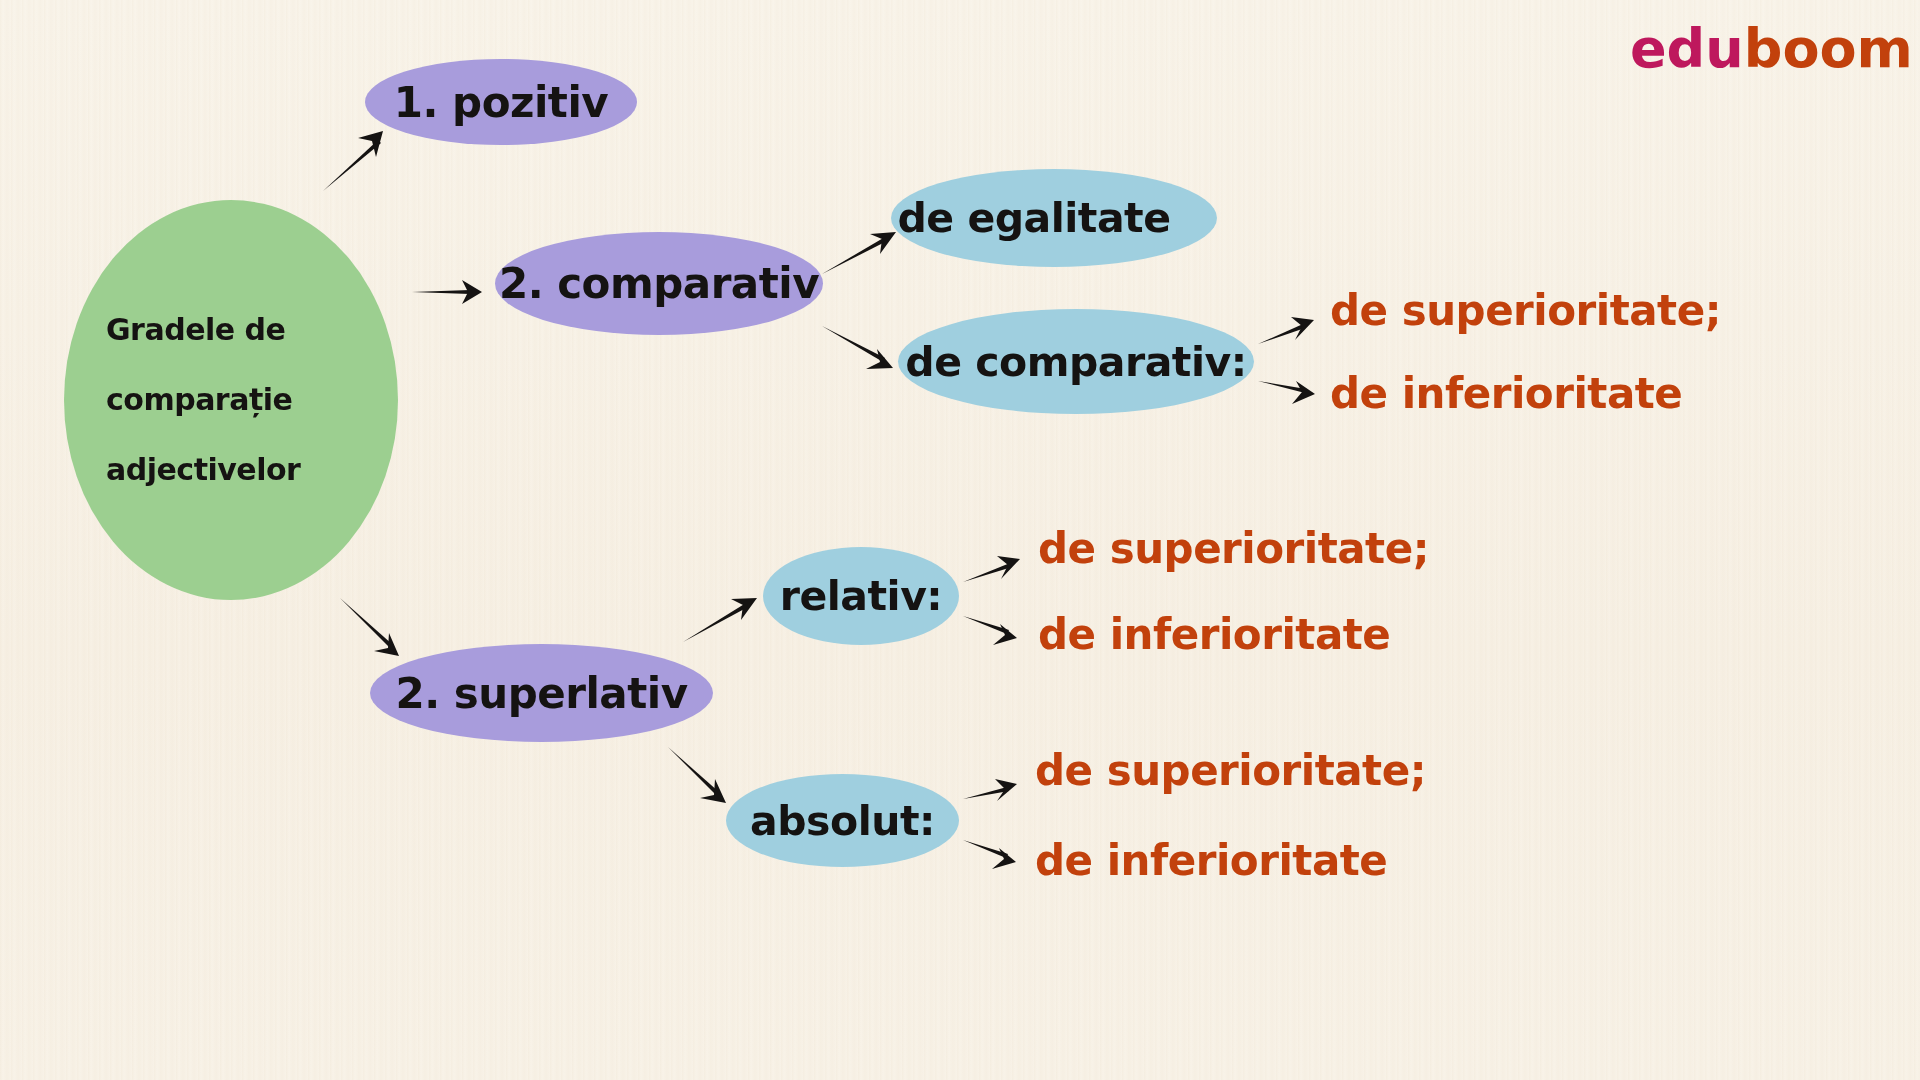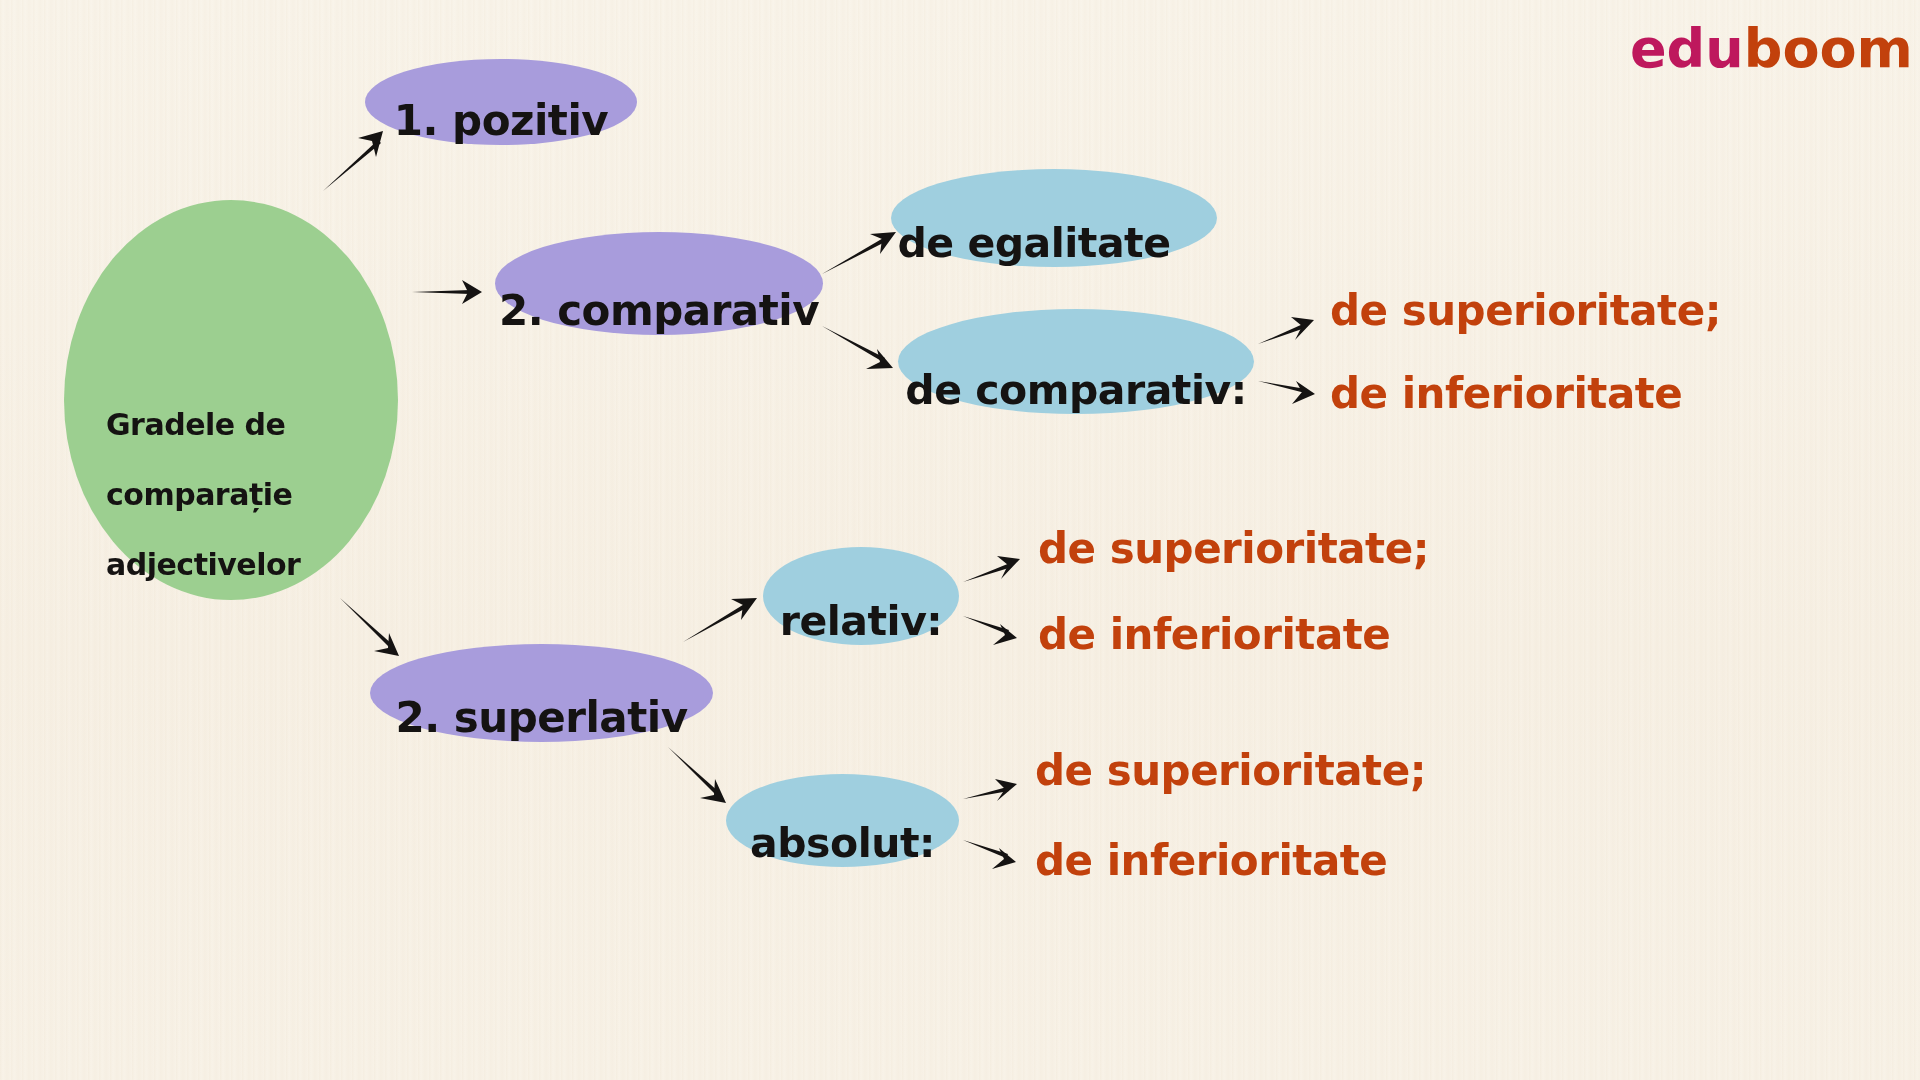--- a/index.html
+++ b/index.html
@@ -15,21 +15,21 @@
       background-image:
         repeating-linear-gradient(90deg, rgba(235,222,200,0.18) 0px, rgba(255,252,244,0.12) 3px, rgba(238,226,206,0.14) 7px, rgba(255,250,240,0.10) 11px),
         linear-gradient(180deg, #f8f3e9 0%, #f6efe3 60%, #f7f1e6 100%);
       font-family: "DejaVu Sans", sans-serif;
       color: #151312;
     }
     .node {
       position: absolute;
       border-radius: 50%;
       display: flex;
-      align-items: flex-end;
+      align-items: center;
       justify-content: center;
       font-weight: bold;
       color: #151312;
       white-space: nowrap;
     }
     .purple { background: #a89cdc; }
     .blue { background: #9fcfdf; }
     .green { background: #9ccf90; }
 
     .root {

